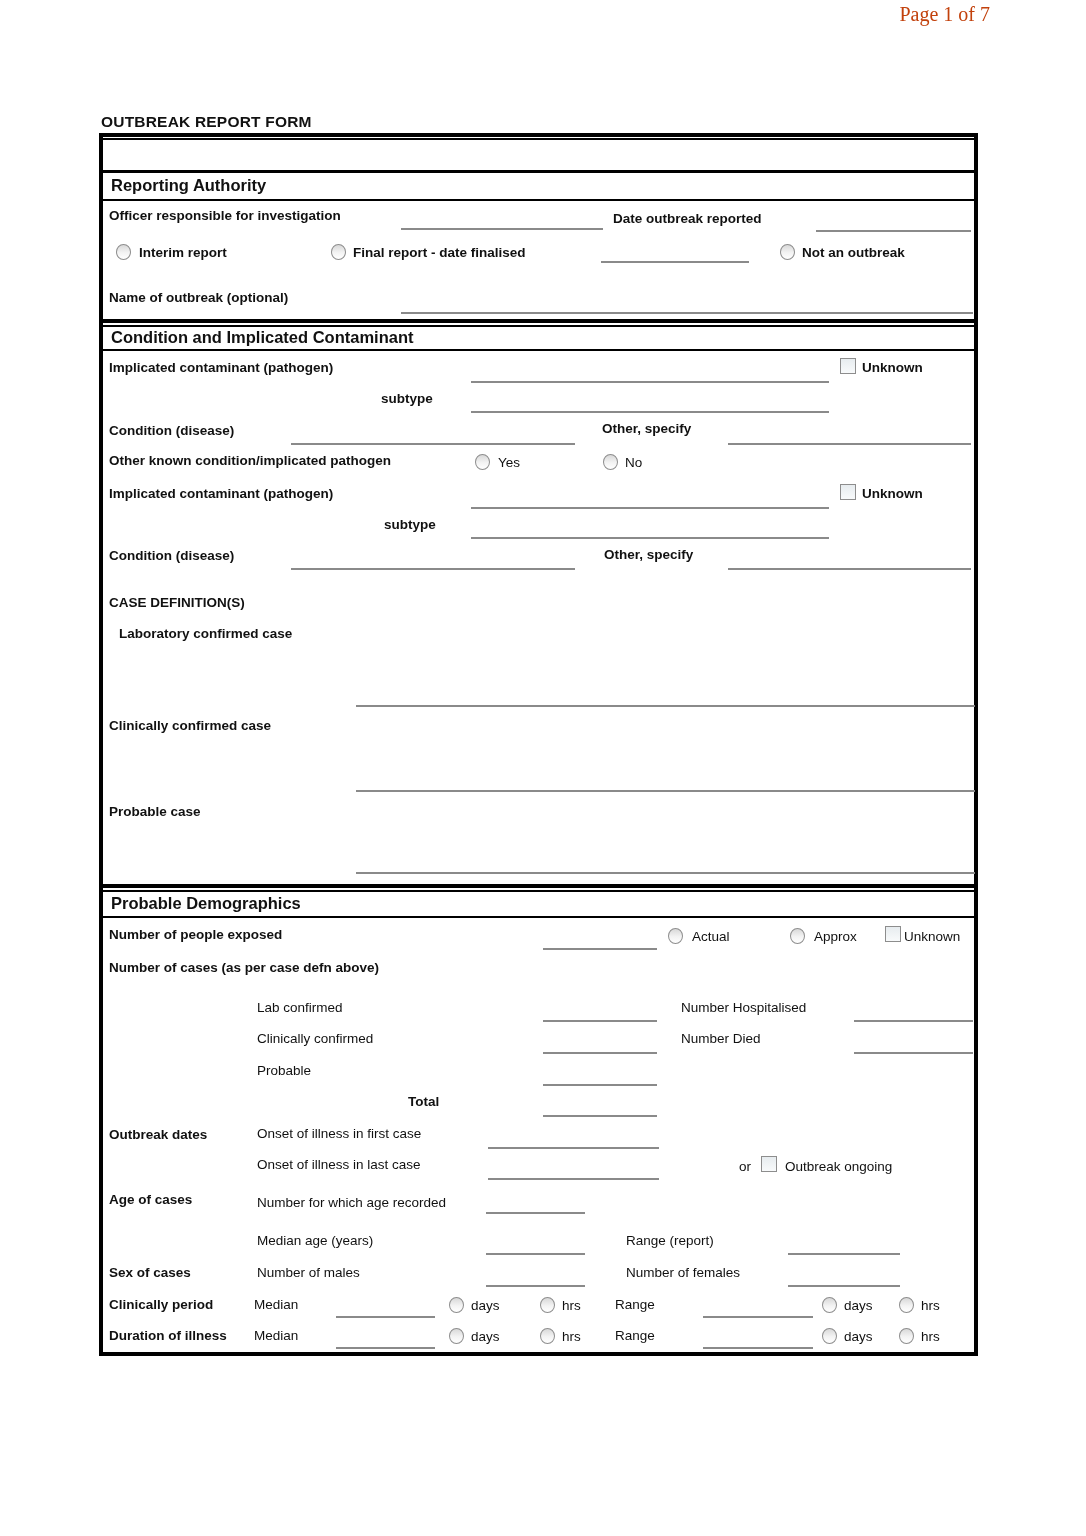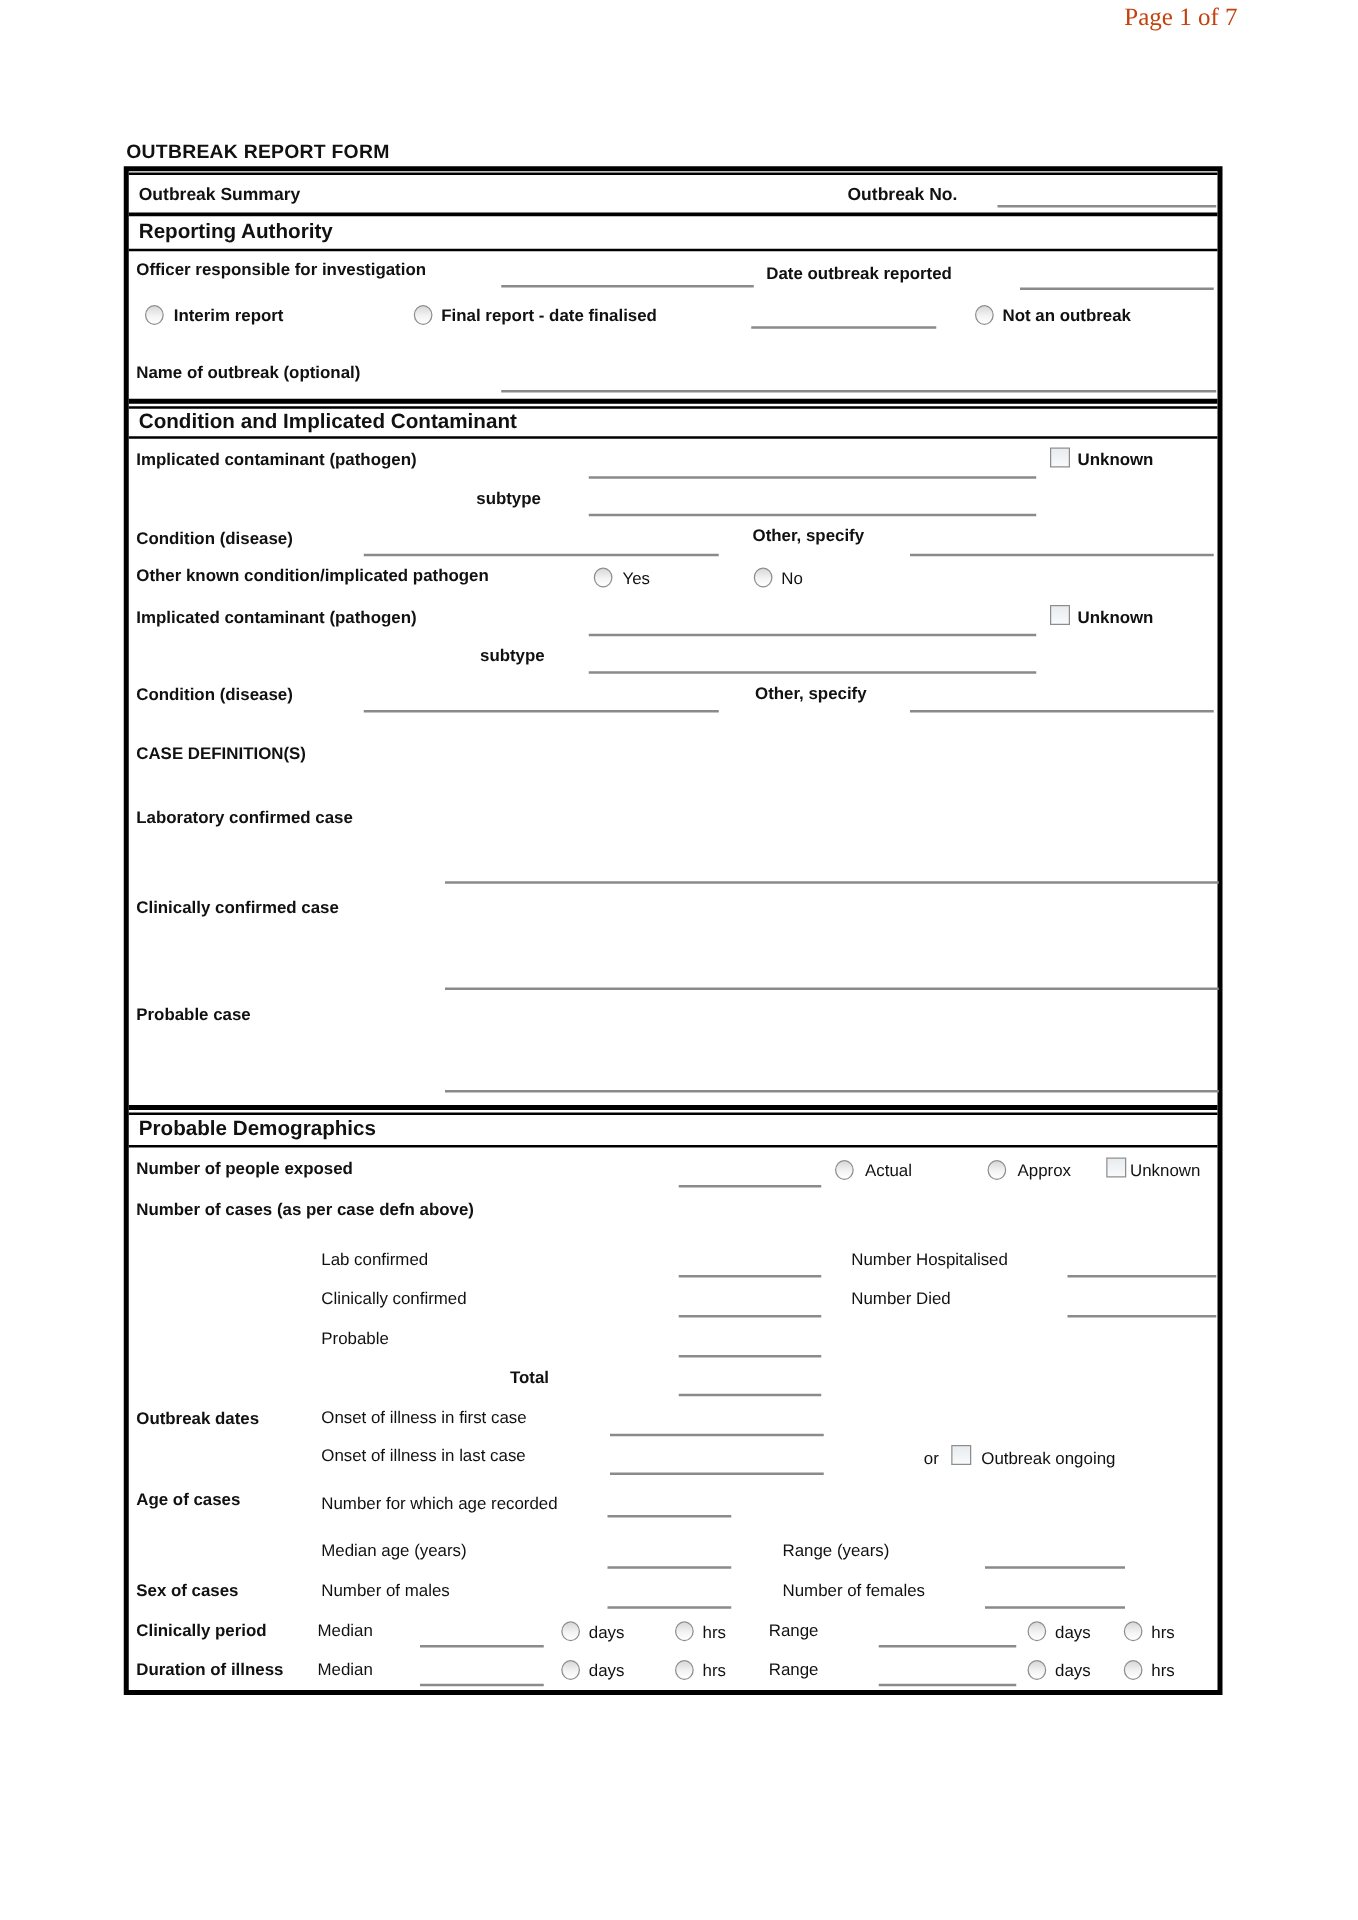--- a/index.html
+++ b/index.html
@@ -42,25 +42,20 @@
 </style>
 </head>
 <body>
 
 <div class="page-indicator">Page 1 of 7</div>
 <div class="form-title">OUTBREAK REPORT FORM</div>
 
 <div class="box">
   <div class="sepS" style="top:1px;"></div>
 
-  <div class="sec" style="top:0; height:33px;">
-    <div class="lbl" style="left:8px; top:10px; font-size:14px;">Outbreak Summary</div>
-    <div class="lbl" style="left:575px; top:10px; font-size:14px;">Outbreak No.</div>
-    <div class="fl" style="left:695px; top:27px; width:175px;"></div>
-  </div>
   <div class="sepT" style="top:33px;"></div>
 
   <div class="sec" style="top:36px; height:32px;">
     <div class="hdr" style="left:8px; top:3px;">Reporting Authority</div>
   </div>
   <div class="sepS" style="top:62px;"></div>
 
   <div class="sec" style="top:64px; height:118px;">
     <div class="lbl" style="left:6px; top:7px;">Officer responsible for investigation</div>
     <div class="fl" style="left:298px; top:27px; width:202px;"></div>
@@ -115,21 +110,21 @@
     <div class="lbl" style="left:281px; top:166px;">subtype</div>
     <div class="fl" style="left:368px; top:186px; width:358px;"></div>
 
     <div class="lbl" style="left:6px; top:197px;">Condition (disease)</div>
     <div class="fl" style="left:188px; top:217px; width:284px;"></div>
     <div class="lbl" style="left:501px; top:196px;">Other, specify</div>
     <div class="fl" style="left:625px; top:217px; width:243px;"></div>
 
     <div class="lbl" style="left:6px; top:244px;">CASE DEFINITION(S)</div>
 
-    <div class="lbl" style="left:6px; top:275px;margin-top:20px;">Laboratory confirmed case</div>
+    <div class="lbl" style="left:16px; top:275px;">Laboratory confirmed case</div>
     <div class="fl" style="left:253px; top:354px; width:619px;"></div>
 
     <div class="lbl" style="left:6px; top:367px;">Clinically confirmed case</div>
     <div class="fl" style="left:253px; top:439px; width:619px;"></div>
 
     <div class="lbl" style="left:6px; top:453px;">Probable case</div>
     <div class="fl" style="left:253px; top:521px; width:619px;"></div>
   </div>
 
   <div class="sepT4" style="top:747px;"></div>
@@ -177,21 +172,21 @@
     <div class="reg" style="left:636px; top:241px;">or</div>
     <div class="chk" style="left:658px; top:238px;"></div>
     <div class="reg" style="left:682px; top:241px;">Outbreak ongoing</div>
 
     <div class="lbl" style="left:6px; top:274px;">Age of cases</div>
     <div class="reg" style="left:154px; top:277px;">Number for which age recorded</div>
     <div class="fl" style="left:383px; top:294px; width:99px;"></div>
 
     <div class="reg" style="left:154px; top:315px;">Median age (years)</div>
     <div class="fl" style="left:383px; top:335px; width:99px;"></div>
-    <div class="reg" style="left:523px; top:315px;">Range (years)</div>
+    <div class="reg" style="left:523px; top:315px;">Range (report)</div>
     <div class="fl" style="left:685px; top:335px; width:112px;"></div>
 
     <div class="lbl" style="left:6px; top:347px;">Sex of cases</div>
     <div class="reg" style="left:154px; top:347px;">Number of males</div>
     <div class="fl" style="left:383px; top:367px; width:99px;"></div>
     <div class="reg" style="left:523px; top:347px;">Number of females</div>
     <div class="fl" style="left:685px; top:367px; width:112px;"></div>
 
     <div class="lbl" style="left:6px; top:379px;">Clinically period</div>
     <div class="reg" style="left:151px; top:379px;">Median</div>

